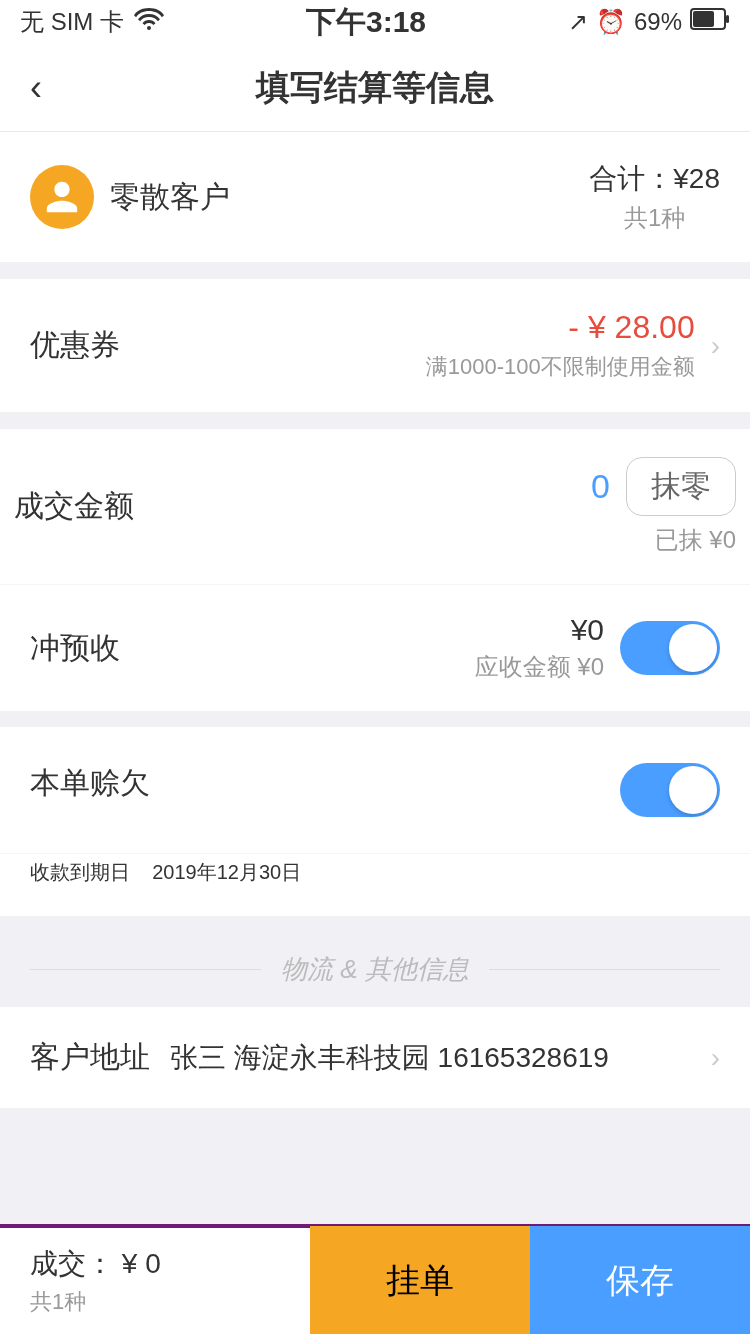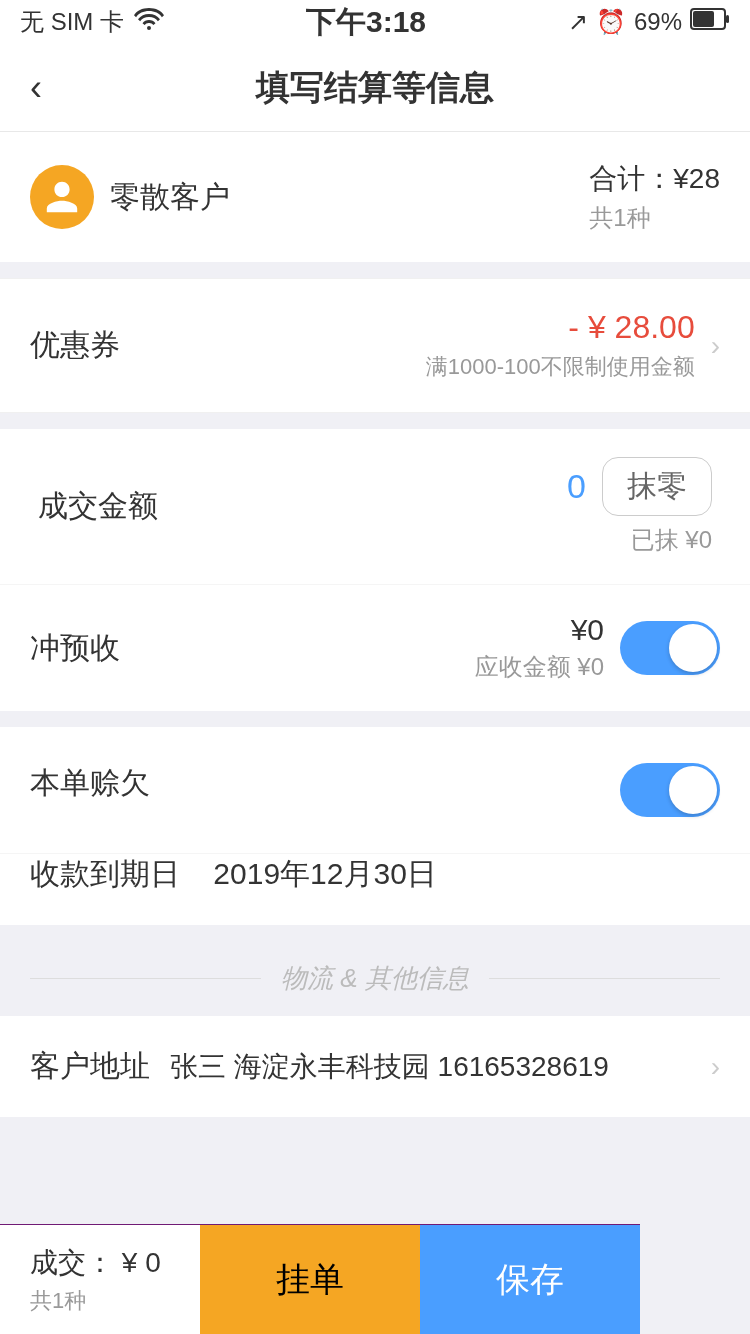--- a/index.html
+++ b/index.html
@@ -72,21 +72,21 @@
     .customer-avatar {
       width: 64px;
       height: 64px;
       border-radius: 50%;
       background: #f5a623;
       display: flex;
       align-items: center;
       justify-content: center;
     }
     .customer-name { font-size: 30px; color: #333; font-weight: 500; }
-    .customer-right { text-align: left; }
+    .customer-right { text-align: center; }
     .total-amount { font-size: 28px; color: #333; }
     .total-count { font-size: 24px; color: #999; margin-top: 4px; }
 
     
     .coupon-section {
       background: #fff;
       padding: 30px;
       display: flex;
       align-items: center;
       justify-content: space-between;
@@ -100,21 +100,21 @@
     .coupon-amount { font-size: 32px; color: #e74c3c; font-weight: 500; }
     .coupon-desc { font-size: 22px; color: #999; margin-top: 6px; }
     .chevron { font-size: 28px; color: #ccc; margin-left: 8px; }
 
     
     .deal-section {
       background: #fff;
       margin-bottom: 16px;
     }
     .deal-row {
-      padding: 28px 38px;
+      padding: 28px 14px;
       display: flex;
       align-items: center;
       justify-content: space-between;
       border-bottom: 1px solid #f5f5f5;
     }
     .deal-label { font-size: 30px; color: #333; }
     .deal-right { display: flex; align-items: flex-end; flex-direction: column; gap: 8px; }
     .deal-value-row { display: flex; align-items: center; gap: 16px; }
     .deal-value { font-size: 34px; color: #4a9eff; font-weight: 500; }
     .round-btn {
@@ -168,21 +168,21 @@
       background: #fff;
       margin-bottom: 16px;
     }
     .debt-row {
       padding: 36px 30px;
       display: flex;
       align-items: flex-start;
       justify-content: space-between;
     }
     .debt-label { font-size: 30px; color: #333; }
-    .due-date-text { font-size: 30px; color: #333; }
+    .due-date-text { font-size: 20px; color: #333; }
     .logistics-divider {
       background: #f0f0f5;
       padding: 20px 30px;
       text-align: center;
       position: relative;
       display: flex;
       align-items: center;
       justify-content: center;
       font-style: italic;
     }
@@ -208,26 +208,26 @@
     }
     .address-label { font-size: 30px; color: #333; flex-shrink: 0; margin-right: 20px; }
     .address-value { font-size: 28px; color: #333; flex: 1; }
     .address-chevron { font-size: 28px; color: #ccc; margin-left: 8px; }
 
     
     .bottom-bar {
       position: fixed;
       bottom: 0;
       left: 0;
-      width: 640px;
+      width: 750px;
       height: 110px;
       background: #fff;
       display: flex;
       align-items: center;
-      border-top: 1px solid #701a75;
+      border-top: 4px solid #701a75;
     }
     .bottom-info {
       flex: 1;
       padding: 0 30px;
     }
     .bottom-deal { font-size: 28px; color: #333; }
     .bottom-count { font-size: 22px; color: #999; margin-top: 4px; }
     .btn-pending {
       width: 220px;
       height: 110px;

